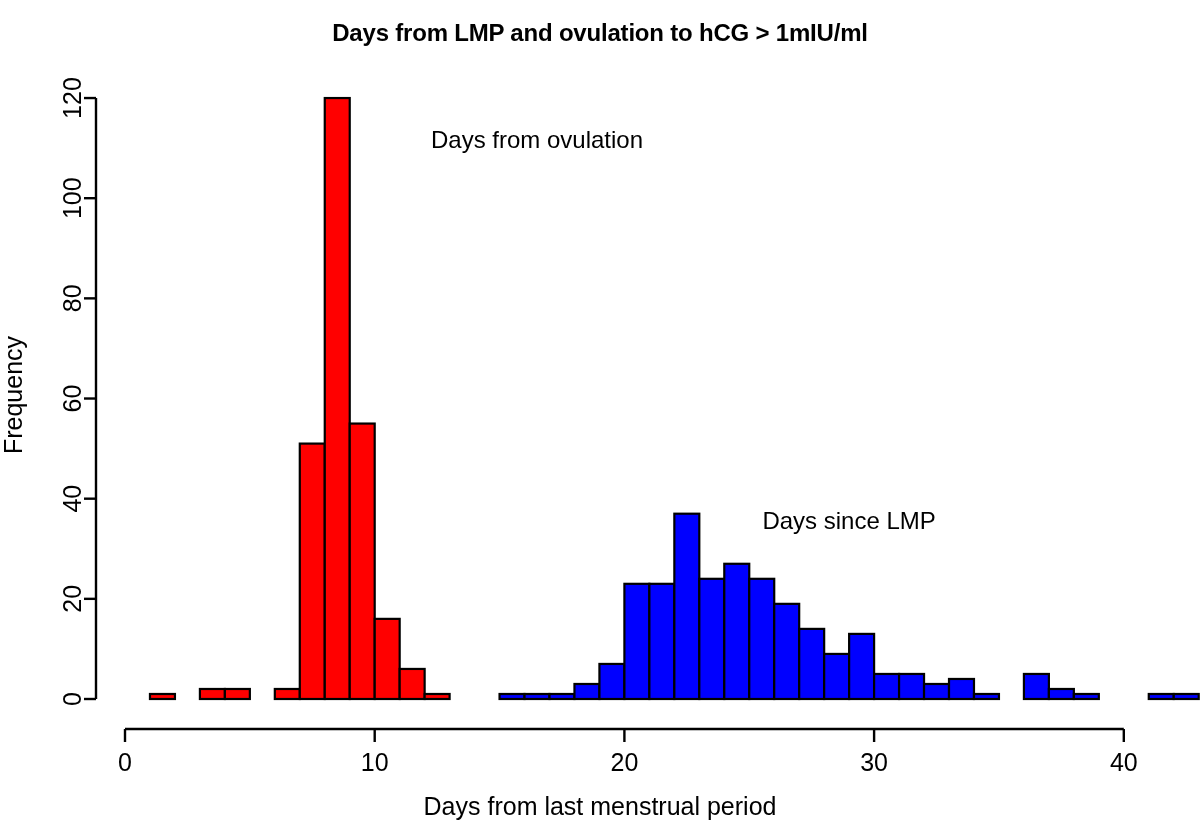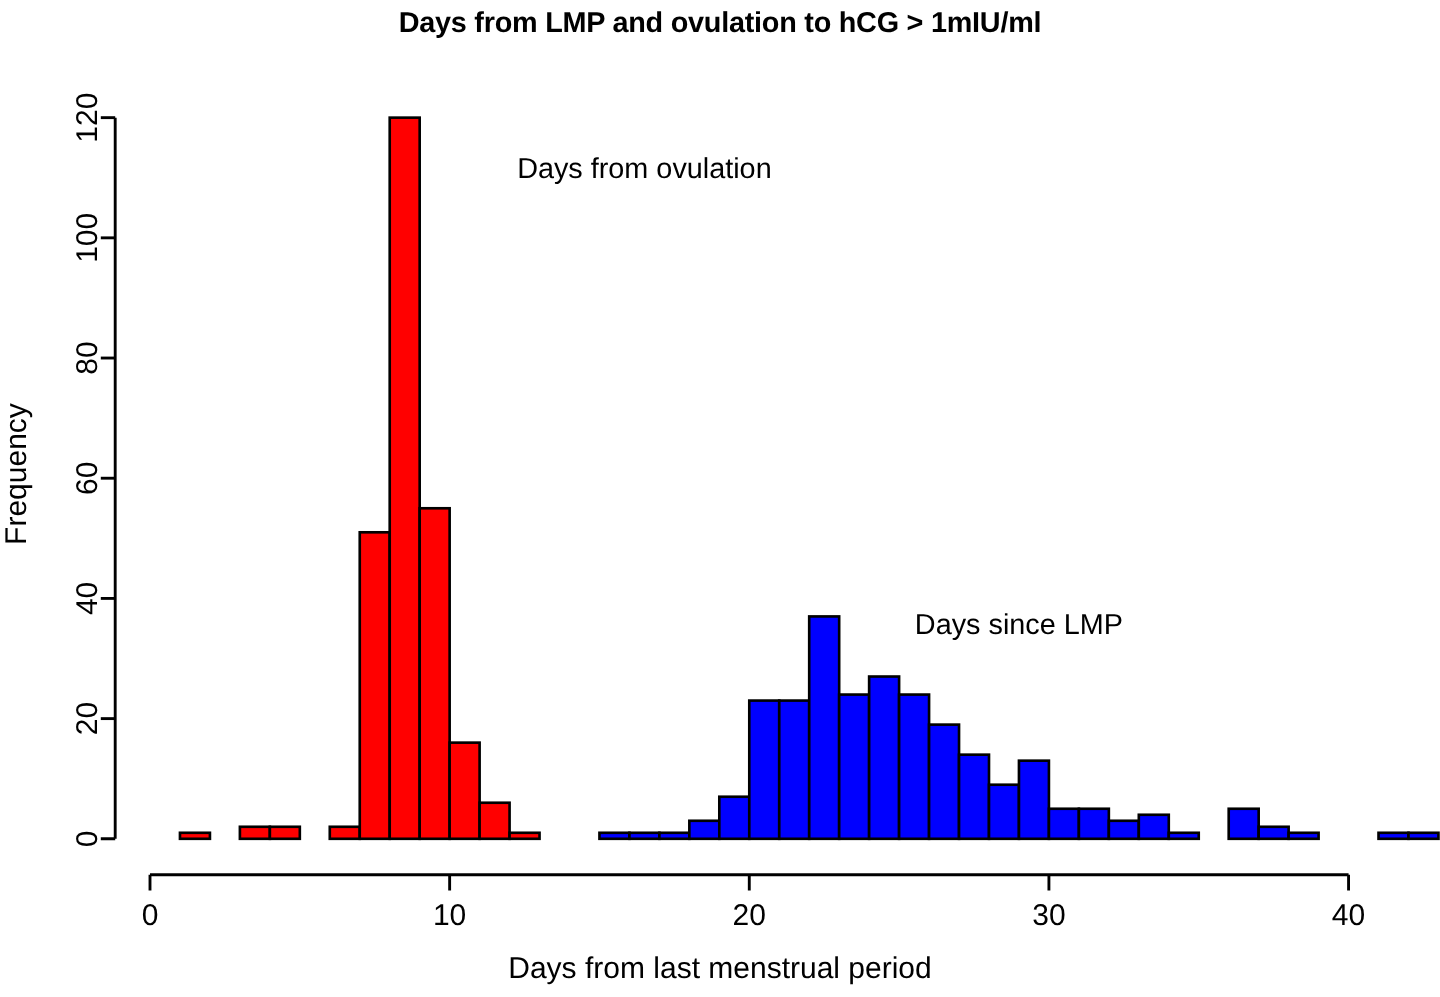--- a/index.html
+++ b/index.html
@@ -14,21 +14,21 @@
     color: #000000;
     overflow: hidden;
   }
   #figure {
     position: relative;
     width: 1200px;
     height: 831px;
   }
   #chart-title {
     position: absolute;
-    top: 6px;
+    top: 19px;
     left: 0;
     width: 1200px;
     text-align: center;
     font-size: 24px;
     font-weight: bold;
     letter-spacing: -0.2px;
     font-family: "Liberation Sans", sans-serif;
   }
   #plot-svg {
     position: absolute;

